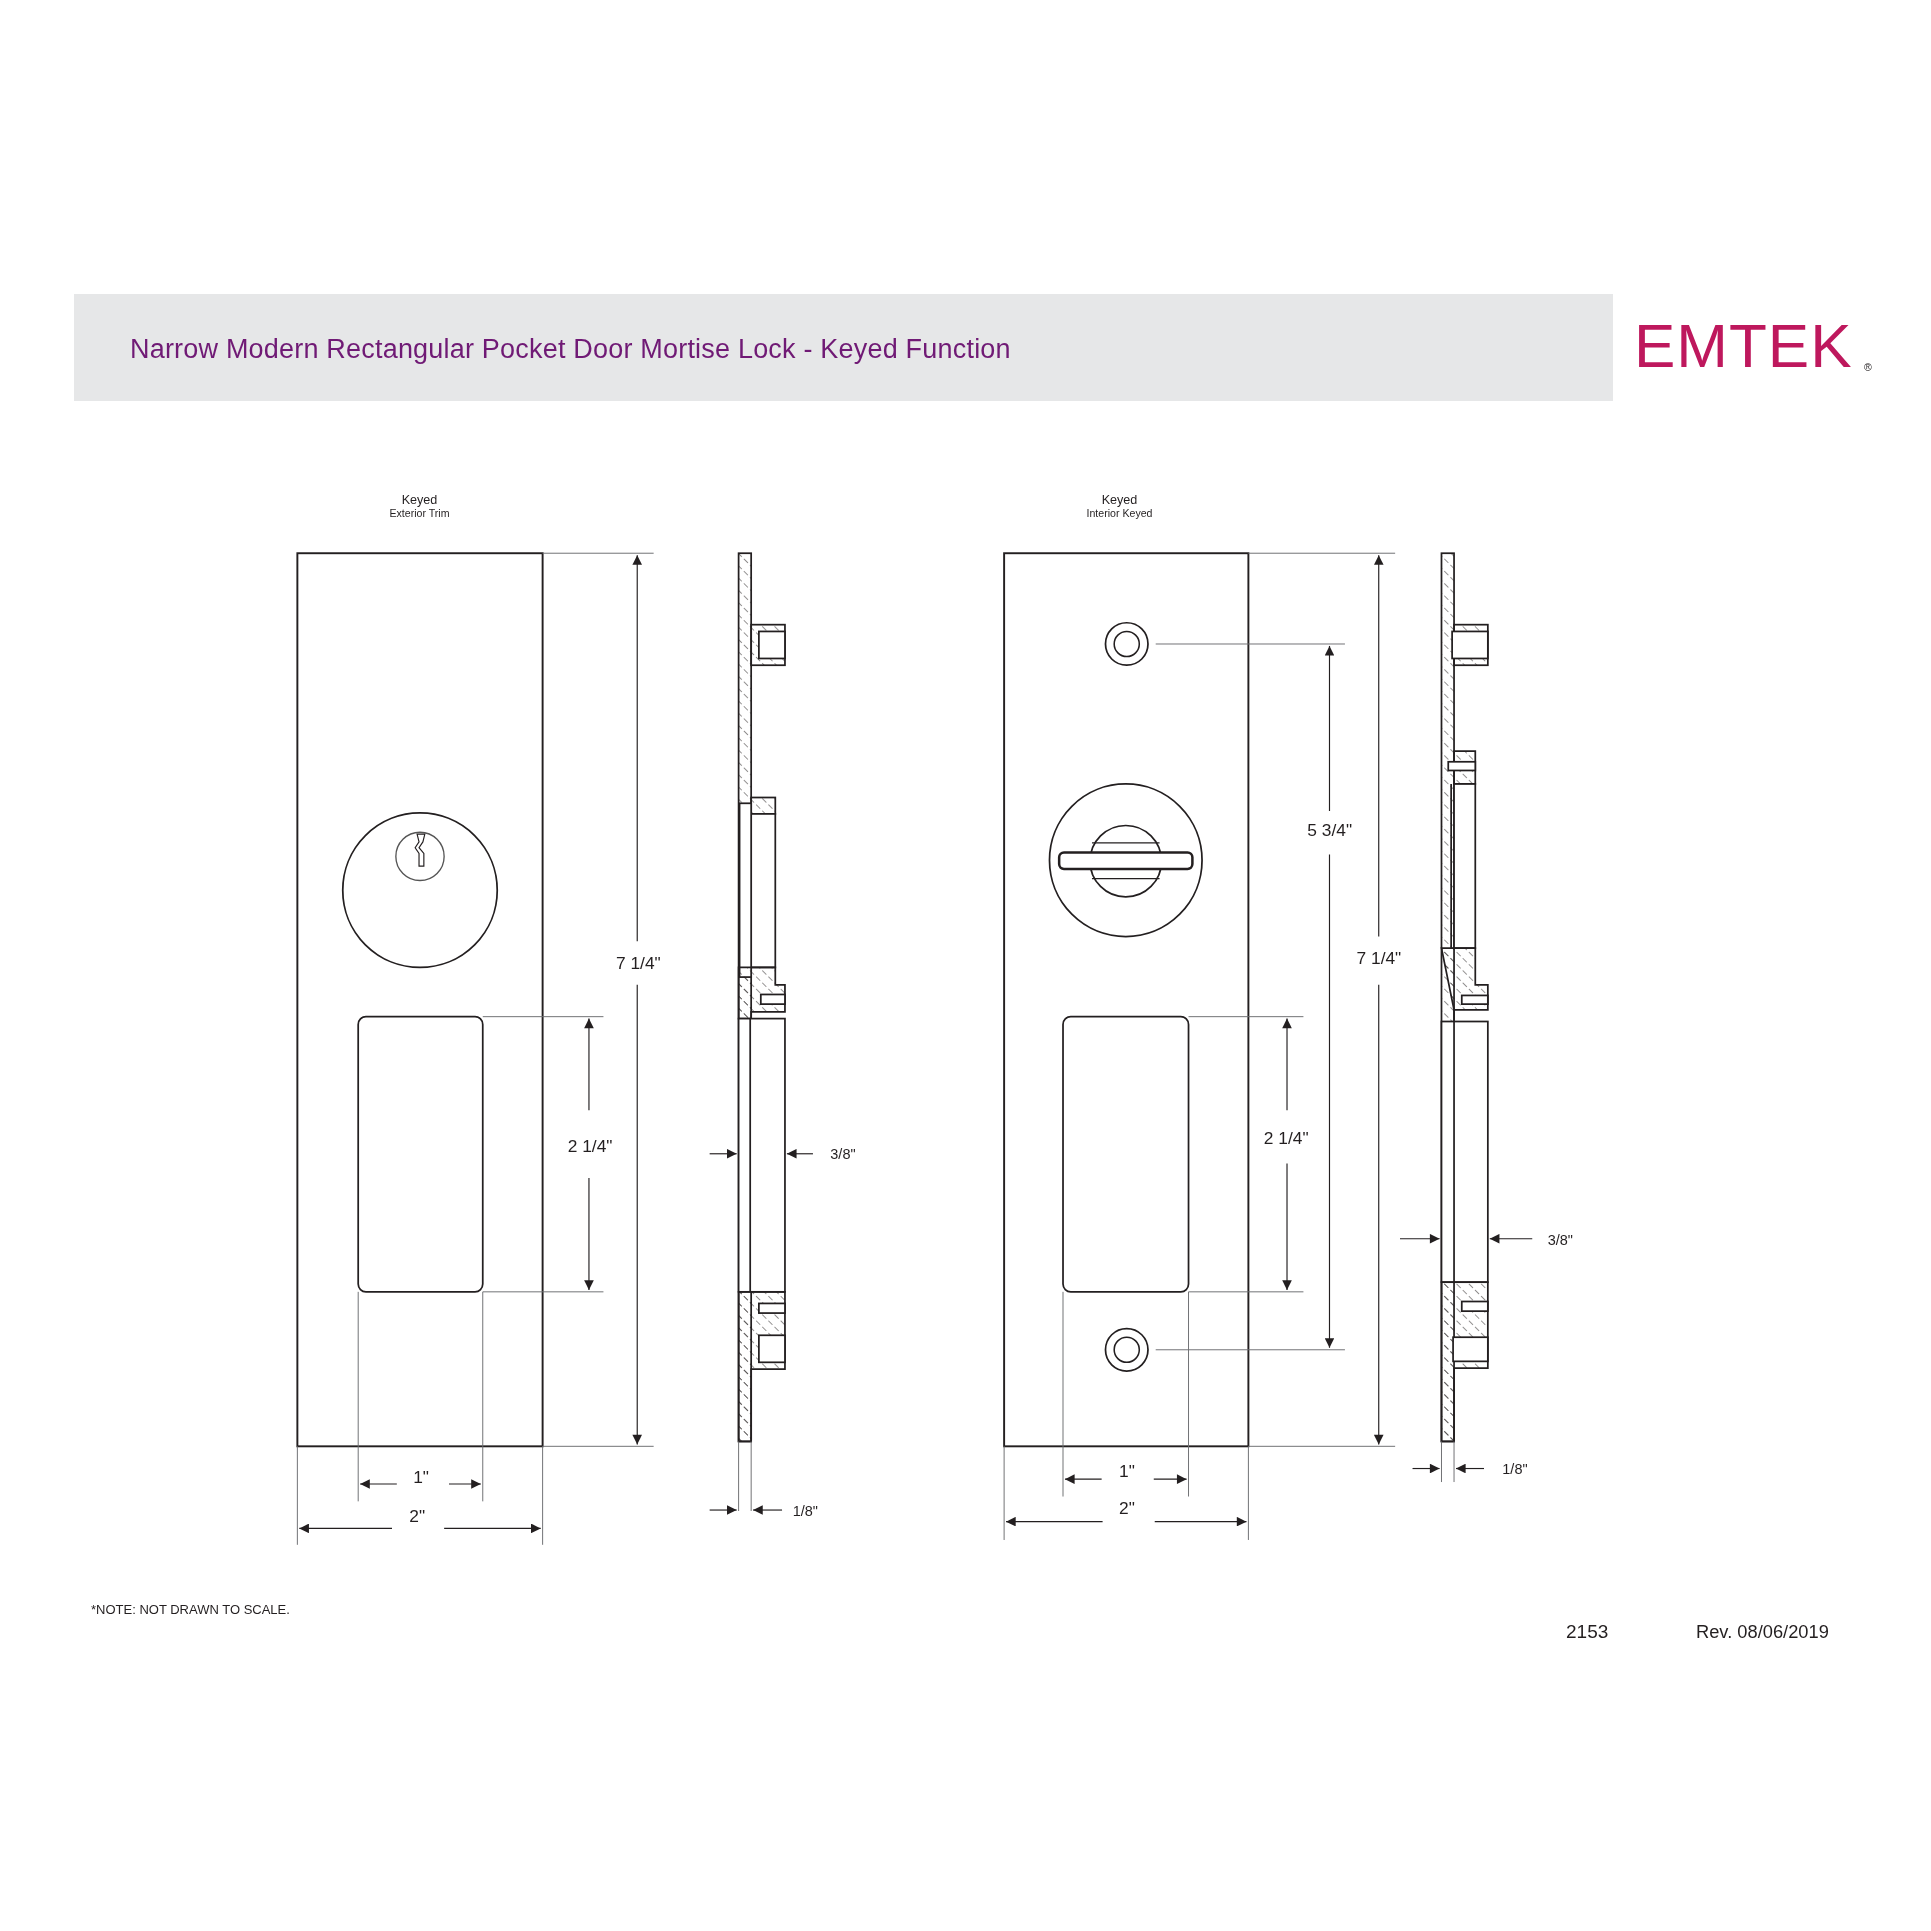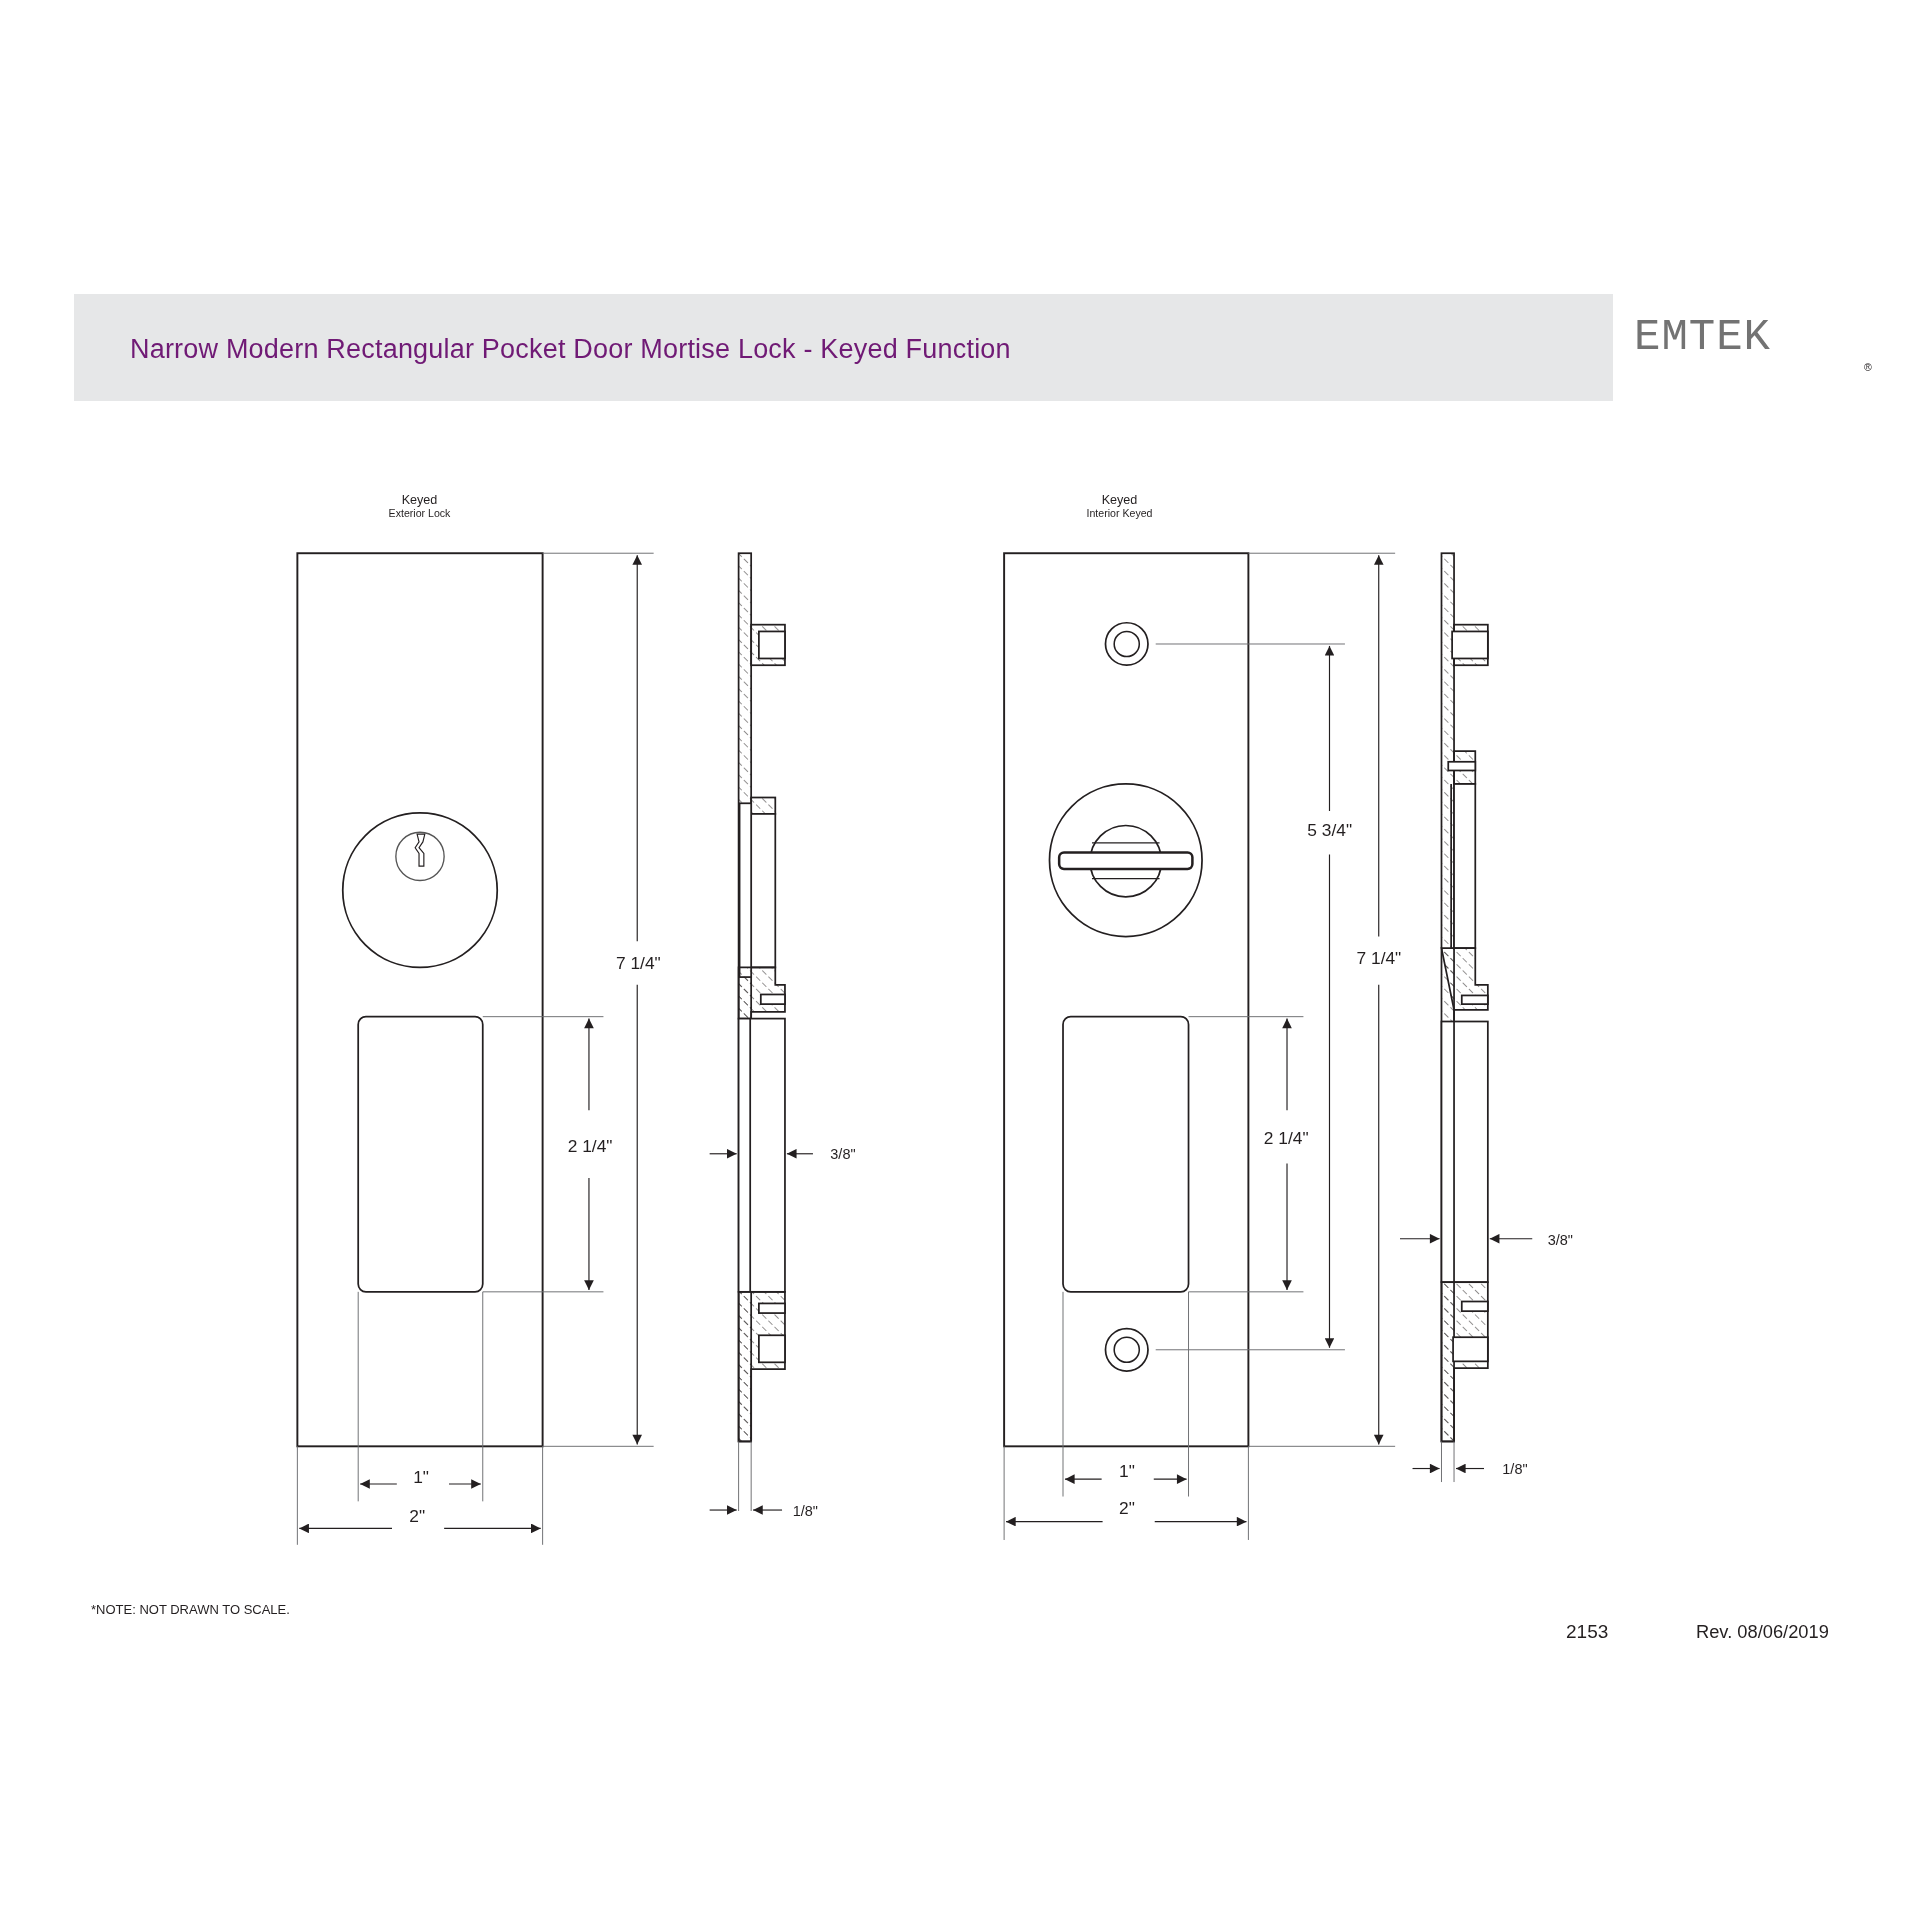--- a/index.html
+++ b/index.html
@@ -1,19 +1,19 @@
 <!DOCTYPE html>
 <html><head>
 <meta charset="utf-8">
 <style>
   html, body { margin: 0; padding: 0; background: #ffffff; }
   body { width: 1931px; height: 1931px; position: relative; overflow: hidden; font-family: "Liberation Sans", "DejaVu Sans", sans-serif; color: #231f20; }
   .header-band { position: absolute; left: 74px; top: 294px; width: 1539px; height: 107px; background: #e6e7e8; }
   .header-title { position: absolute; left: 130px; top: 334px; font-size: 27px; color: #701a75; white-space: nowrap; letter-spacing: 0.2px; }
-  .logo { position: absolute; left: 1634px; top: 315px; font-size: 44px; font-weight: 400; letter-spacing: 1px; color: #737373; line-height: 1; font-family: Liberation Mono, monospace; }
+  .logo { position: absolute; left: 1634px; top: 315px; font-size: 62px; font-weight: 400; letter-spacing: 1px; color: #be185d; line-height: 1; font-family: Liberation Sans, sans-serif; }
   .logo-reg { position: absolute; left: 1864px; top: 361px; font-size: 10.6px; color: #231f20; }
   .view-label { position: absolute; text-align: center; width: 193px; line-height: 1.15; }
   .view-label .title { font-weight: 400; font-size: 12.6px; display: block; }
   .view-label .sub { font-size: 10.6px; display: block; }
   svg.drawing { position: absolute; left: 0; top: 0; }
   .dim { font-family: "Liberation Sans", sans-serif; font-size: 18px; fill: #231f20; }
   .dim-sm { font-family: "Liberation Sans", sans-serif; font-size: 15px; fill: #231f20; }
   .footer-note { position: absolute; left: 91px; top: 1602px; font-size: 13px; }
   .footer-code { position: absolute; left: 1566px; top: 1621px; font-size: 19px; }
   .footer-rev { position: absolute; left: 1696px; top: 1621px; font-size: 18.3px; }
@@ -21,21 +21,21 @@
 </head>
 <body>
 
 <div class="header-band"></div>
 <div class="header-title">Narrow Modern Rectangular Pocket Door Mortise Lock - Keyed Function</div>
 <div class="logo">EMTEK</div>
 <div class="logo-reg">®</div>
 
 <div class="view-label" style="left:323px; top:493px;">
   <span class="title">Keyed</span>
-  <span class="sub">Exterior Lock</span>
+  <span class="sub">Exterior Trim</span>
 </div>
 <div class="view-label" style="left:1023px; top:493px;">
   <span class="title">Keyed</span>
   <span class="sub">Interior Keyed</span>
 </div>
 
 <svg class="drawing" width="1931" height="1931" viewBox="0 0 2000 2000" xmlns="http://www.w3.org/2000/svg">
   <defs>
     <pattern id="hatch" patternUnits="userSpaceOnUse" width="9" height="9" patternTransform="rotate(-45)">
       <line x1="0" y1="0" x2="0" y2="6" stroke="#231f20" stroke-width="1"></line>

